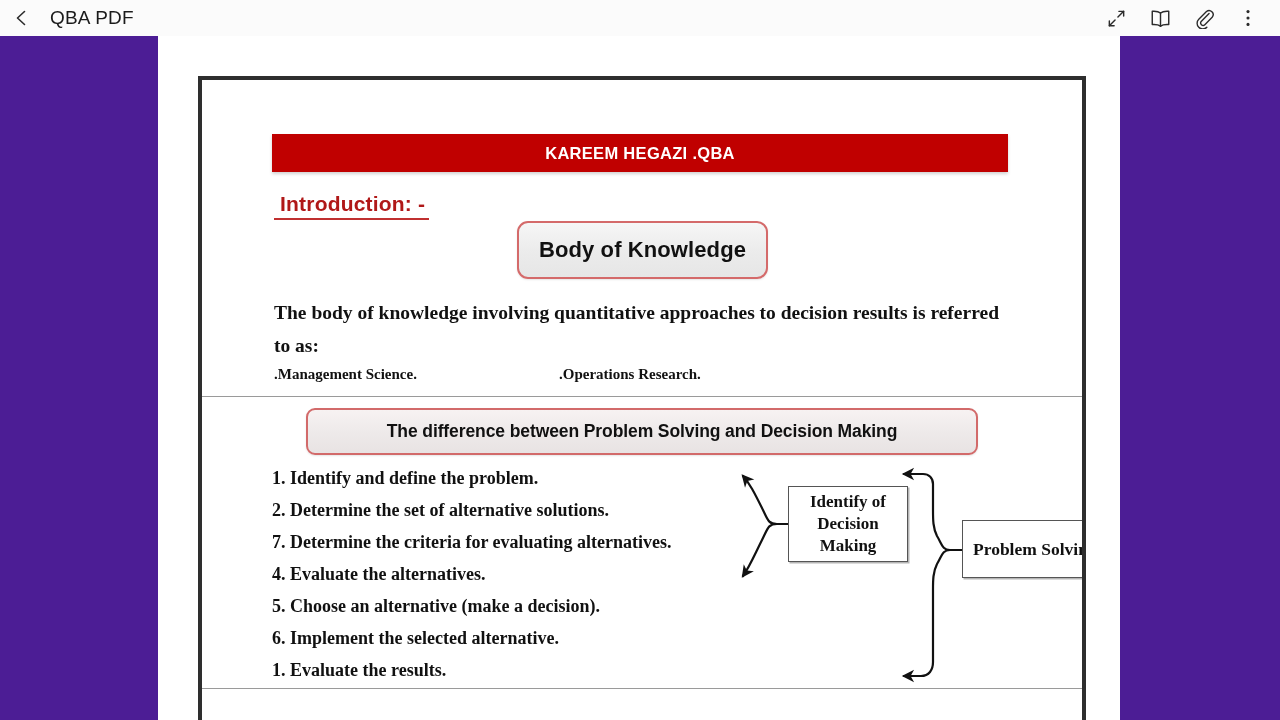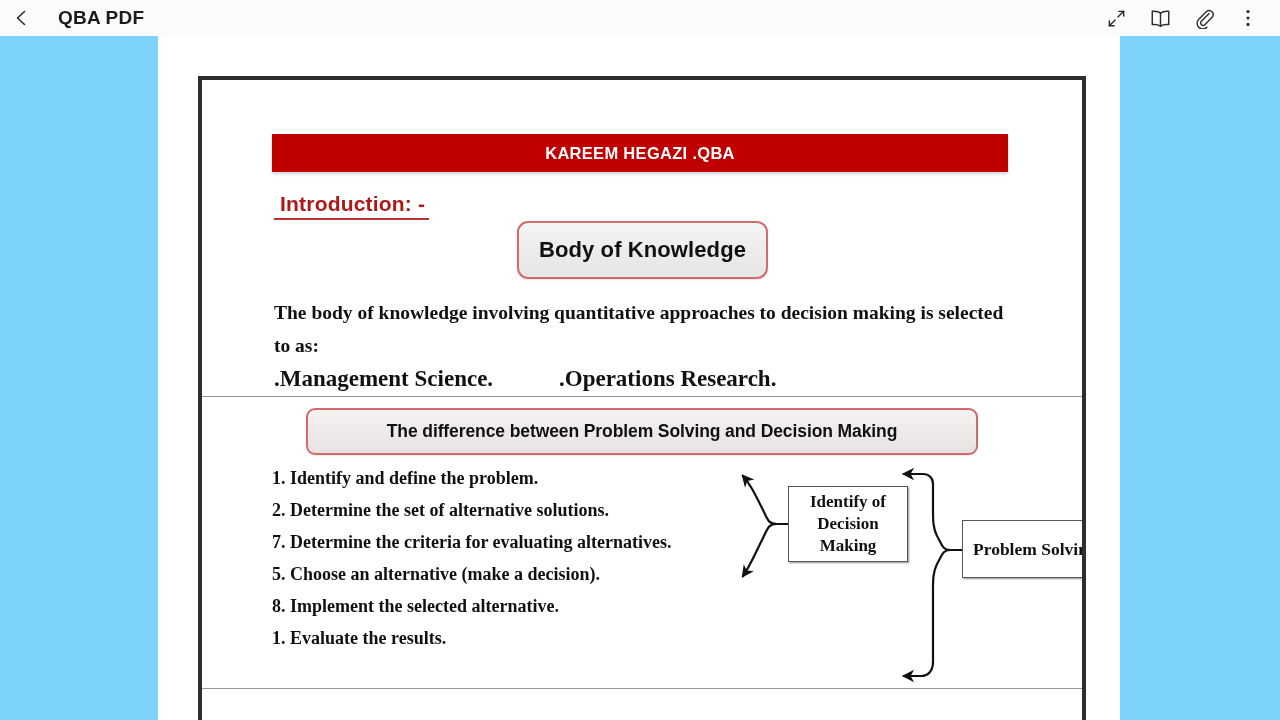--- a/index.html
+++ b/index.html
@@ -23,25 +23,25 @@
     z-index: 30;
   }
   #back-button {
     width: 44px; height: 36px;
     display: flex; align-items: center; justify-content: center;
     cursor: pointer;
   }
   #back-button svg { display: block; }
   #header-title {
     font-size: 19px;
-    font-weight: 700;
+    font-weight: 400;
     color: #1b1b1b;
     letter-spacing: .2px;
     line-height: 36px;
-    margin-left: 14px;
+    margin-left: 6px;
     white-space: nowrap;
   }
   #header-actions {
     margin-left: auto;
     display: flex;
     align-items: center;
     height: 36px;
     padding-right: 10px;
   }
   .hdr-icon {
@@ -49,21 +49,21 @@
     display: flex; align-items: center; justify-content: center;
     cursor: pointer;
   }
   .hdr-icon svg { display: block; }
 
   
   #viewer {
     position: absolute;
     left: 0; top: 36px;
     width: 1280px; height: 684px;
-    background: #7dd3fc;
+    background: #4c1d95;
     overflow: hidden;
   }
   
   #page-strip {
     position: absolute;
     left: 158px; top: 0;
     width: 962px; height: 684px;
     background: #ffffff;
   }
 
@@ -143,21 +143,21 @@
     position: absolute;
     left: 72px; top: 216px;
     width: 740px;
     font-size: 19.5px;
     line-height: 33px;
   }
   #sciences-row {
     position: absolute;
     left: 72px; top: 286px;
     width: 760px;
-    font-size: 23px;
+    font-size: 15px;
     display: flex;
   }
   #sciences-row .sci-1 { width: 285px; }
   #sciences-row .sci-2 { width: 275px; }
   #sciences-row .sci-3 { width: 200px; }
 
   
   .rule {
     position: absolute;
     left: 0; width: 888px;
@@ -307,39 +307,40 @@
     <div class="doc-inner">
 
       <div id="doc-banner">KAREEM HEGAZI .QBA</div>
 
       <div id="bok-box">
         <span id="bok-label">Body of Knowledge</span>
       </div>
 
       <div id="intro-heading">Introduction: -</div>
 
-      <div id="body-para" class="serif">The body of knowledge involving quantitative approaches to decision making is selected to as:</div>
+      <div id="body-para" class="serif">The body of knowledge involving quantitative approaches to decision results is referred to as:</div>
 
       <div id="sciences-row" class="serif">
         <span class="sci-1">.Management Science.</span>
         <span class="sci-2">.Operations Research.</span>
       </div>
 
       <div class="rule" id="rule-top"></div>
 
       <div id="diff-box">
         <span id="diff-label">The difference between Problem Solving and Decision Making</span>
       </div>
 
       <div id="steps">
         <div class="step">1. Identify and define the problem.</div>
         <div class="step">2. Determine the set of alternative solutions.</div>
         <div class="step">7. Determine the criteria for evaluating alternatives.</div>
+        <div class="step">4. Evaluate the alternatives.</div>
         <div class="step">5. Choose an alternative (make a decision).</div>
-        <div class="step">8. Implement the selected alternative.</div>
+        <div class="step">6. Implement the selected alternative.</div>
         <div class="step">1. Evaluate the results.</div>
       </div>
 
       <svg id="brace-svg" viewBox="0 0 888 700" fill="none" stroke="#111" stroke-width="2.2" stroke-linecap="round">
         <defs>
           <marker id="ah" markerWidth="7" markerHeight="7" refX="5.2" refY="3.2" orient="auto" markerUnits="strokeWidth">
             <path d="M6.2,3.2 L0.6,0.4 L2.2,3.2 L0.6,6.0 Z" fill="#111" stroke="none"></path>
           </marker>
         </defs>
 

